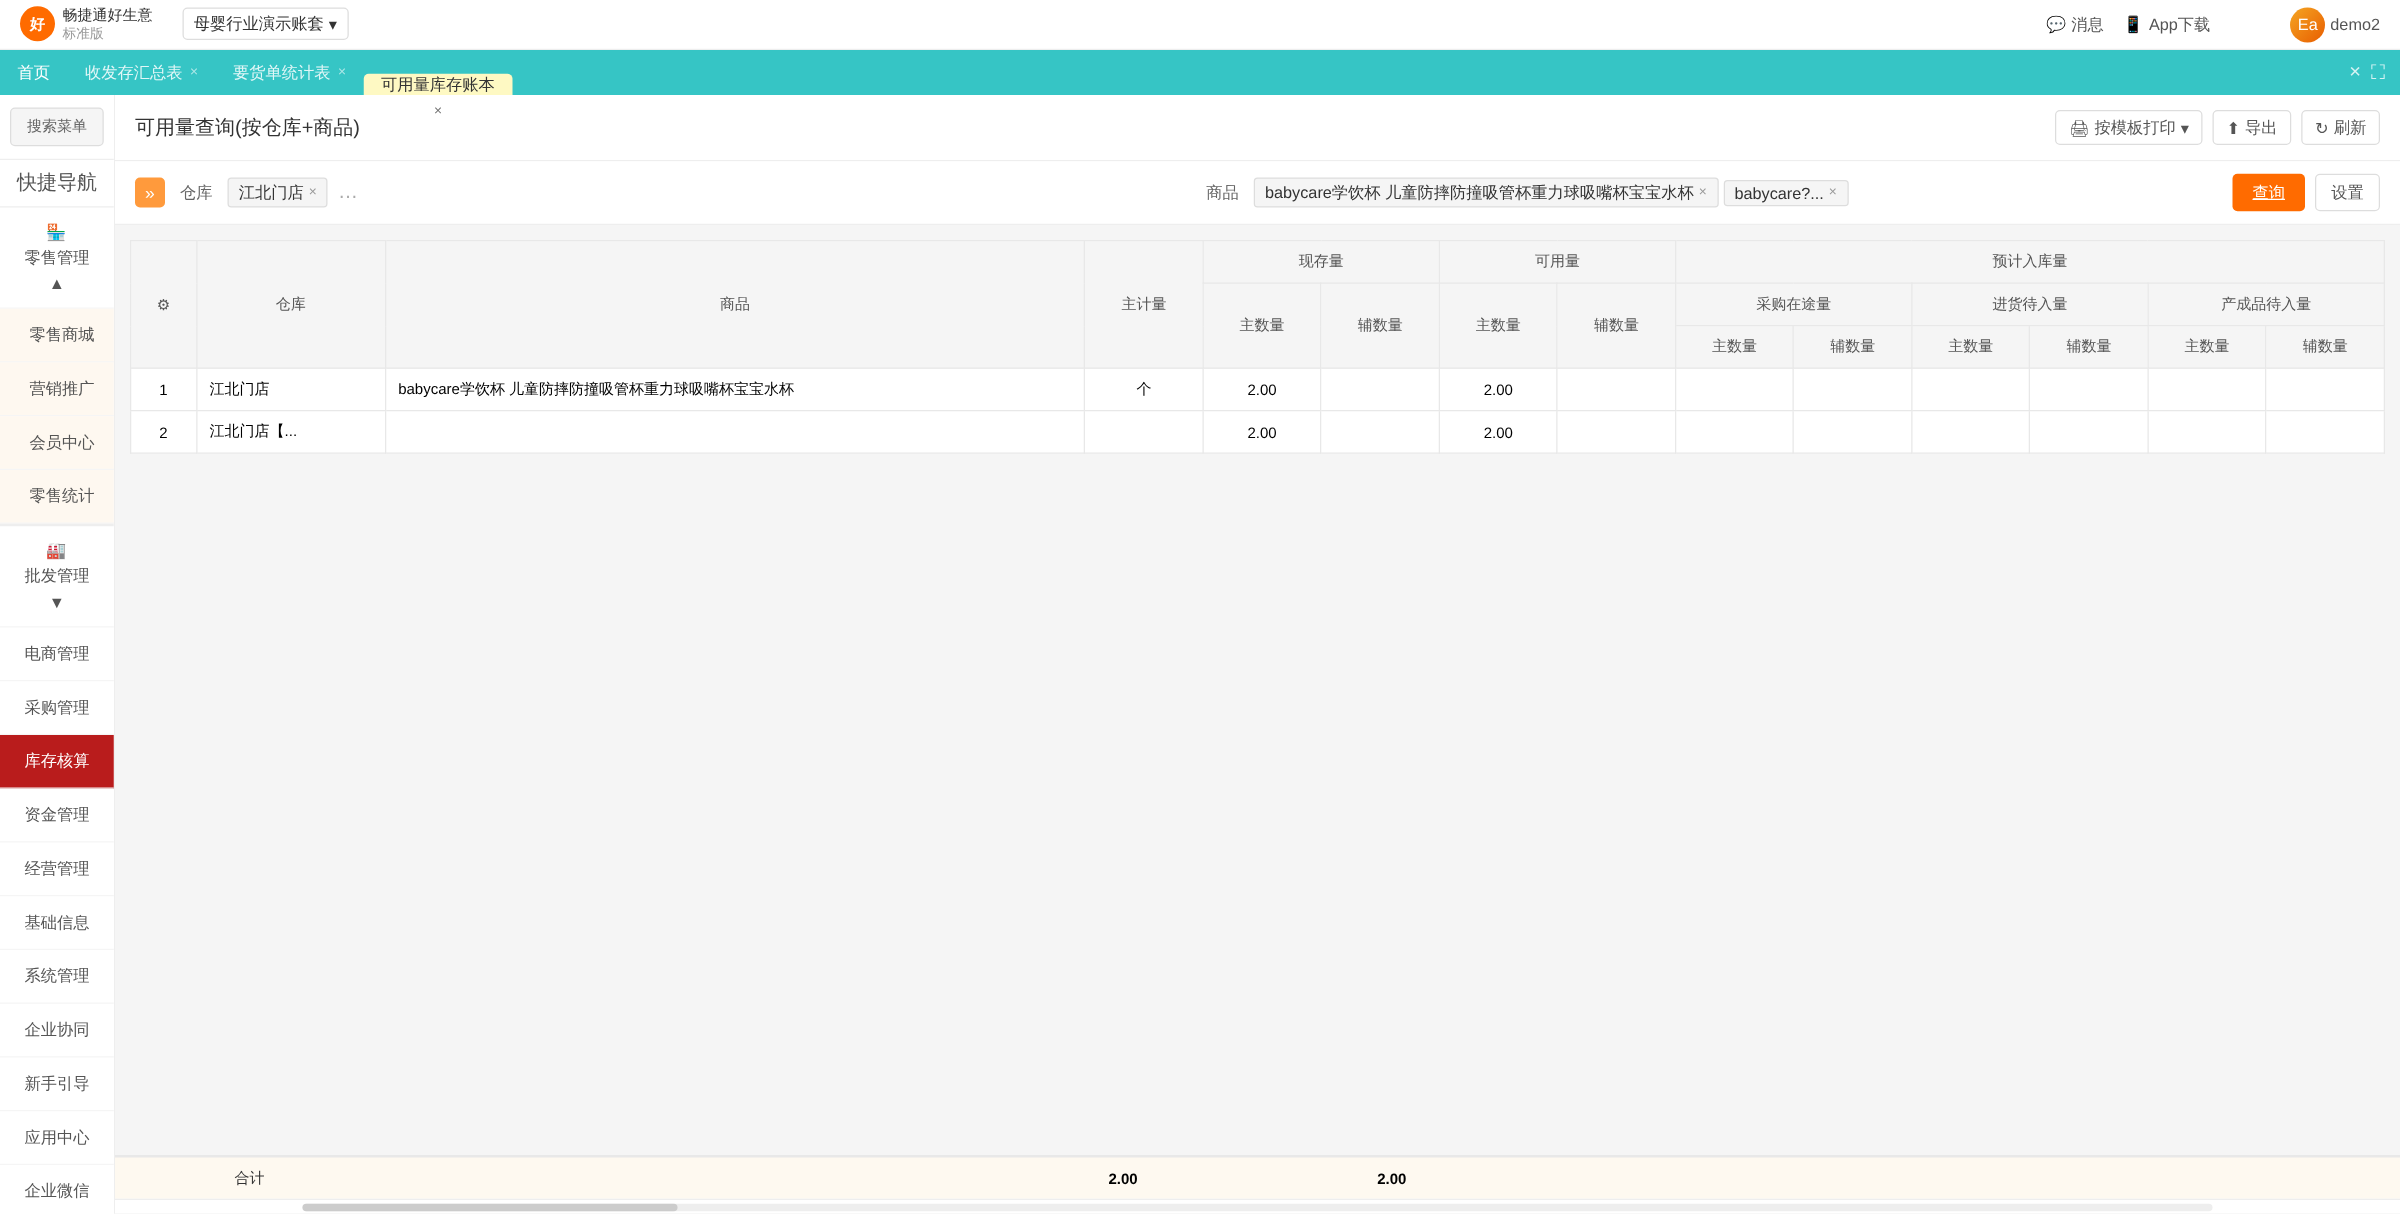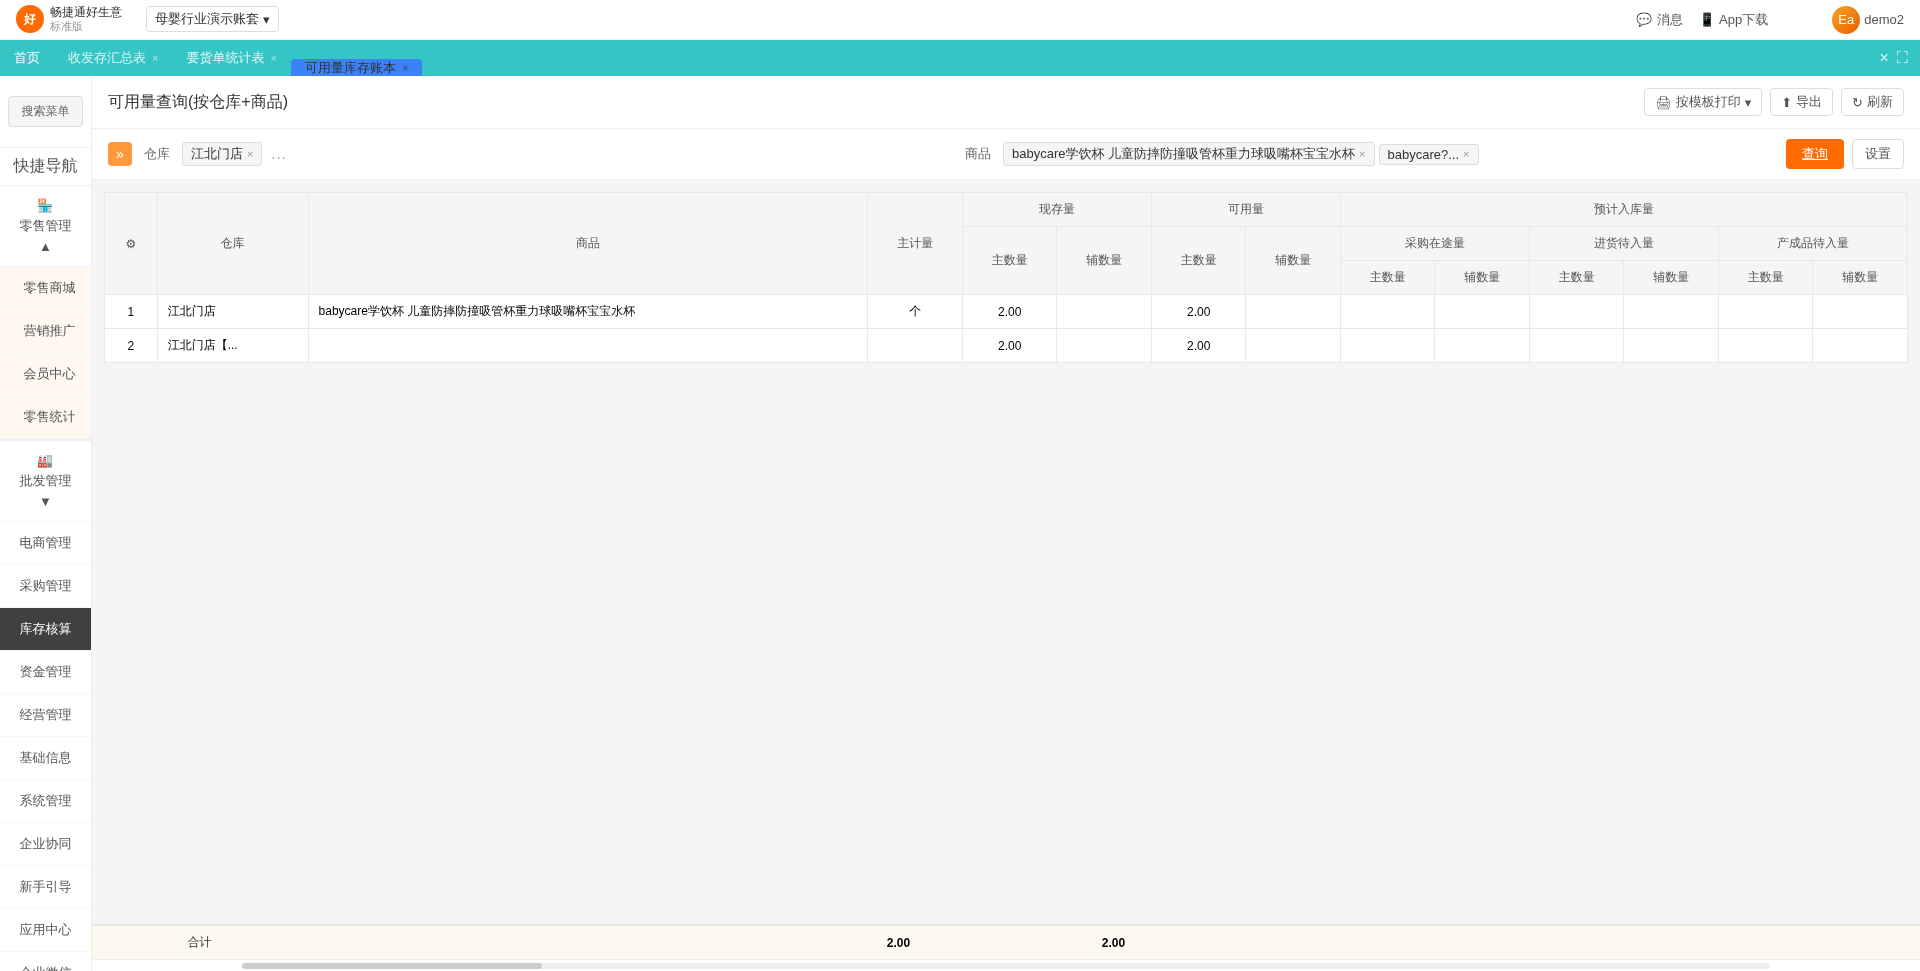--- a/index.html
+++ b/index.html
@@ -40,59 +40,60 @@
       align-items: center;
       padding: 0 14px;
       cursor: pointer;
       color: rgba(255,255,255,0.85);
       font-size: 13px;
       white-space: nowrap;
       gap: 6px;
       position: relative;
     }
     .nav-tab.active {
-      background: #3b82f6;
+      background: #fef9c3;
       color: #333;
       border-radius: 4px 4px 0 0;
       margin-top: 19px;
+      flex-direction: column;
     }
     .nav-tab .close-btn { font-size: 11px; opacity: 0.7; cursor: pointer; }
     .nav-tab.home { background: transparent; color: #fff; }
     .nav-tabs-right { margin-left: auto; display: flex; align-items: center; padding: 0 12px; gap: 8px; }
     .nav-tab-action { color: #fff; opacity: 0.8; cursor: pointer; font-size: 16px; }
 
     
     .main-layout { display: flex; flex: 1; overflow: hidden; }
 
     
     .sidebar {
       width: 92px;
       background: #fff;
       border-right: 1px solid #eee;
       display: flex;
       flex-direction: column;
       flex-shrink: 0;
       overflow-y: auto;
     }
-    .sidebar-search { padding: 20px 8px; border-bottom: 1px solid #eee; }
+    .sidebar-search { padding: 10px 8px; border-bottom: 1px solid #eee; }
     .sidebar-search-btn { width: 100%; padding: 6px; background: #f5f5f5; border: 1px solid #ddd; border-radius: 4px; color: #666; font-size: 12px; cursor: pointer; text-align: center; }
     .sidebar-nav-btn { padding: 8px; text-align: center; border-bottom: 1px solid #eee; cursor: pointer; color: #555; font-size: 16px; }
     .sidebar-item {
       padding: 12px 8px;
       text-align: center;
       cursor: pointer;
       color: #555;
       font-size: 12px;
       border-bottom: 1px solid #f5f5f5;
       display: flex;
       flex-direction: column;
       align-items: center;
       gap: 4px;
     }
-    .sidebar-item.active { background: #404040; color: #fff; }
+    .sidebar-item.active { background: #b91c1c; color: #fff; }
     .sidebar-group { border-top: 2px solid #eee; }
 
     
     .content { flex: 1; overflow: hidden; display: flex; flex-direction: column; background: #f5f5f5; }
 
     
     .page-header {
       background: #fff;
       padding: 12px 16px 0;
       border-bottom: 1px solid #eee;

